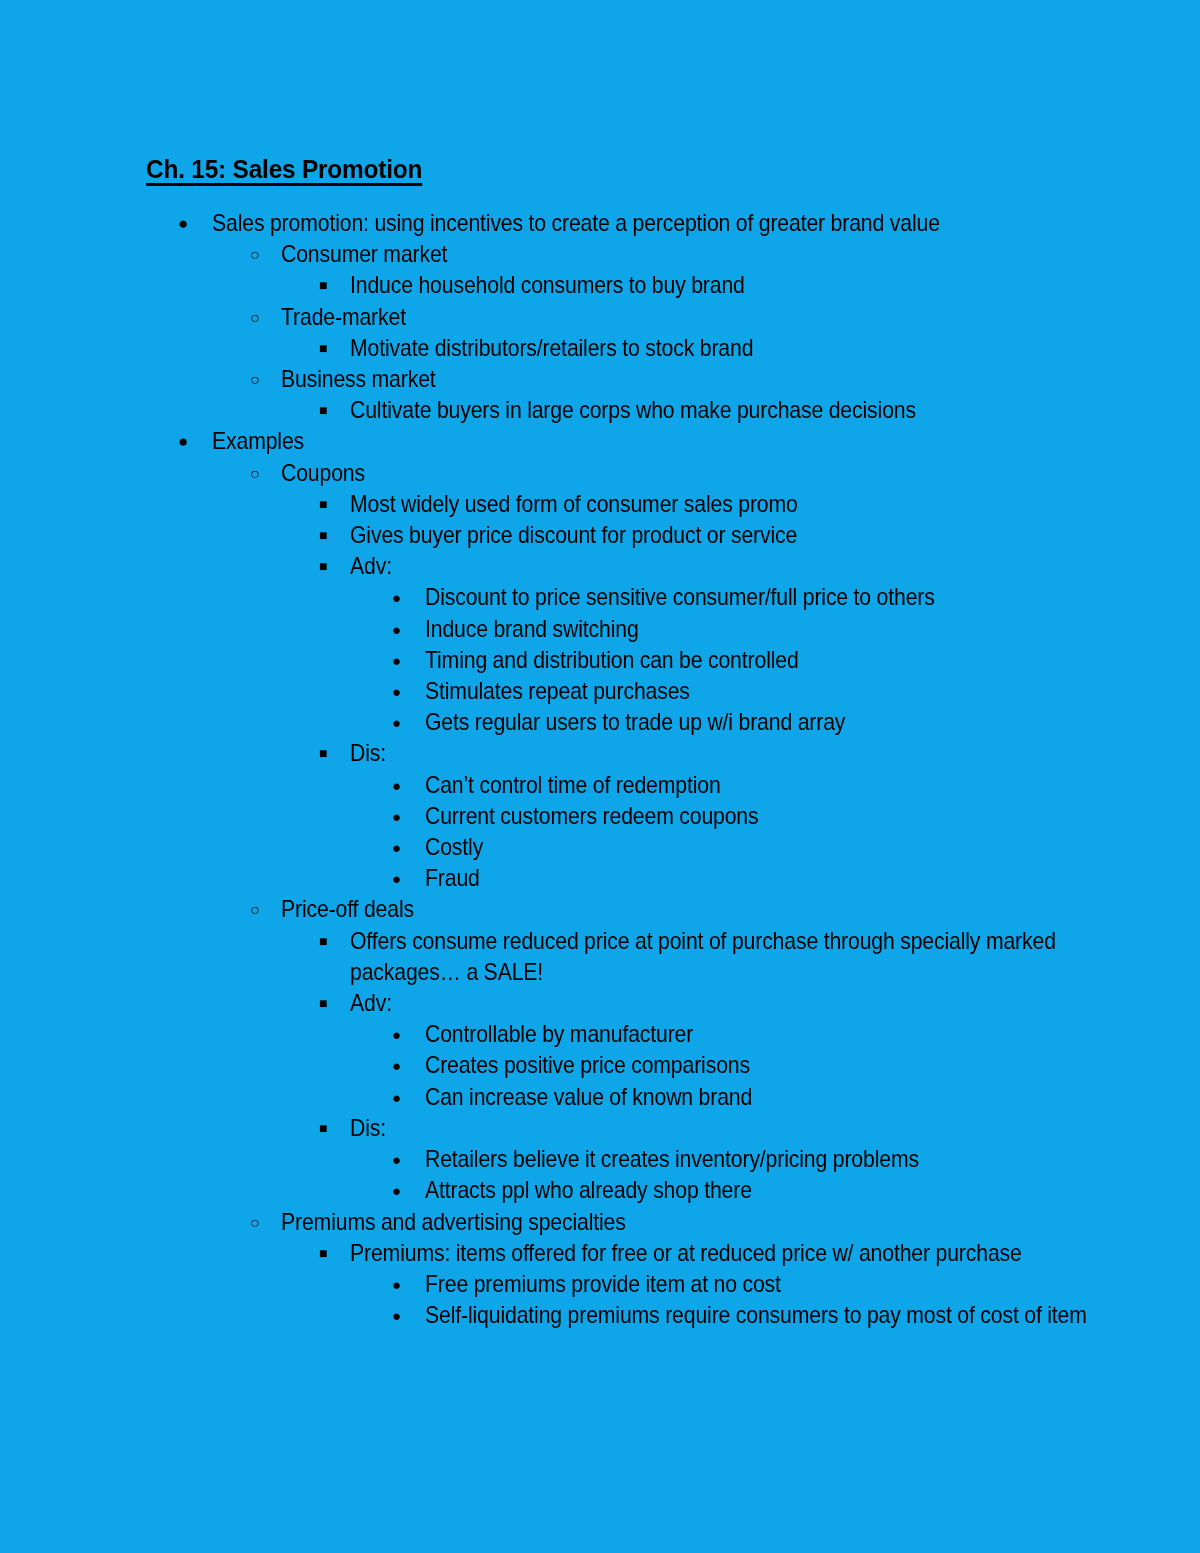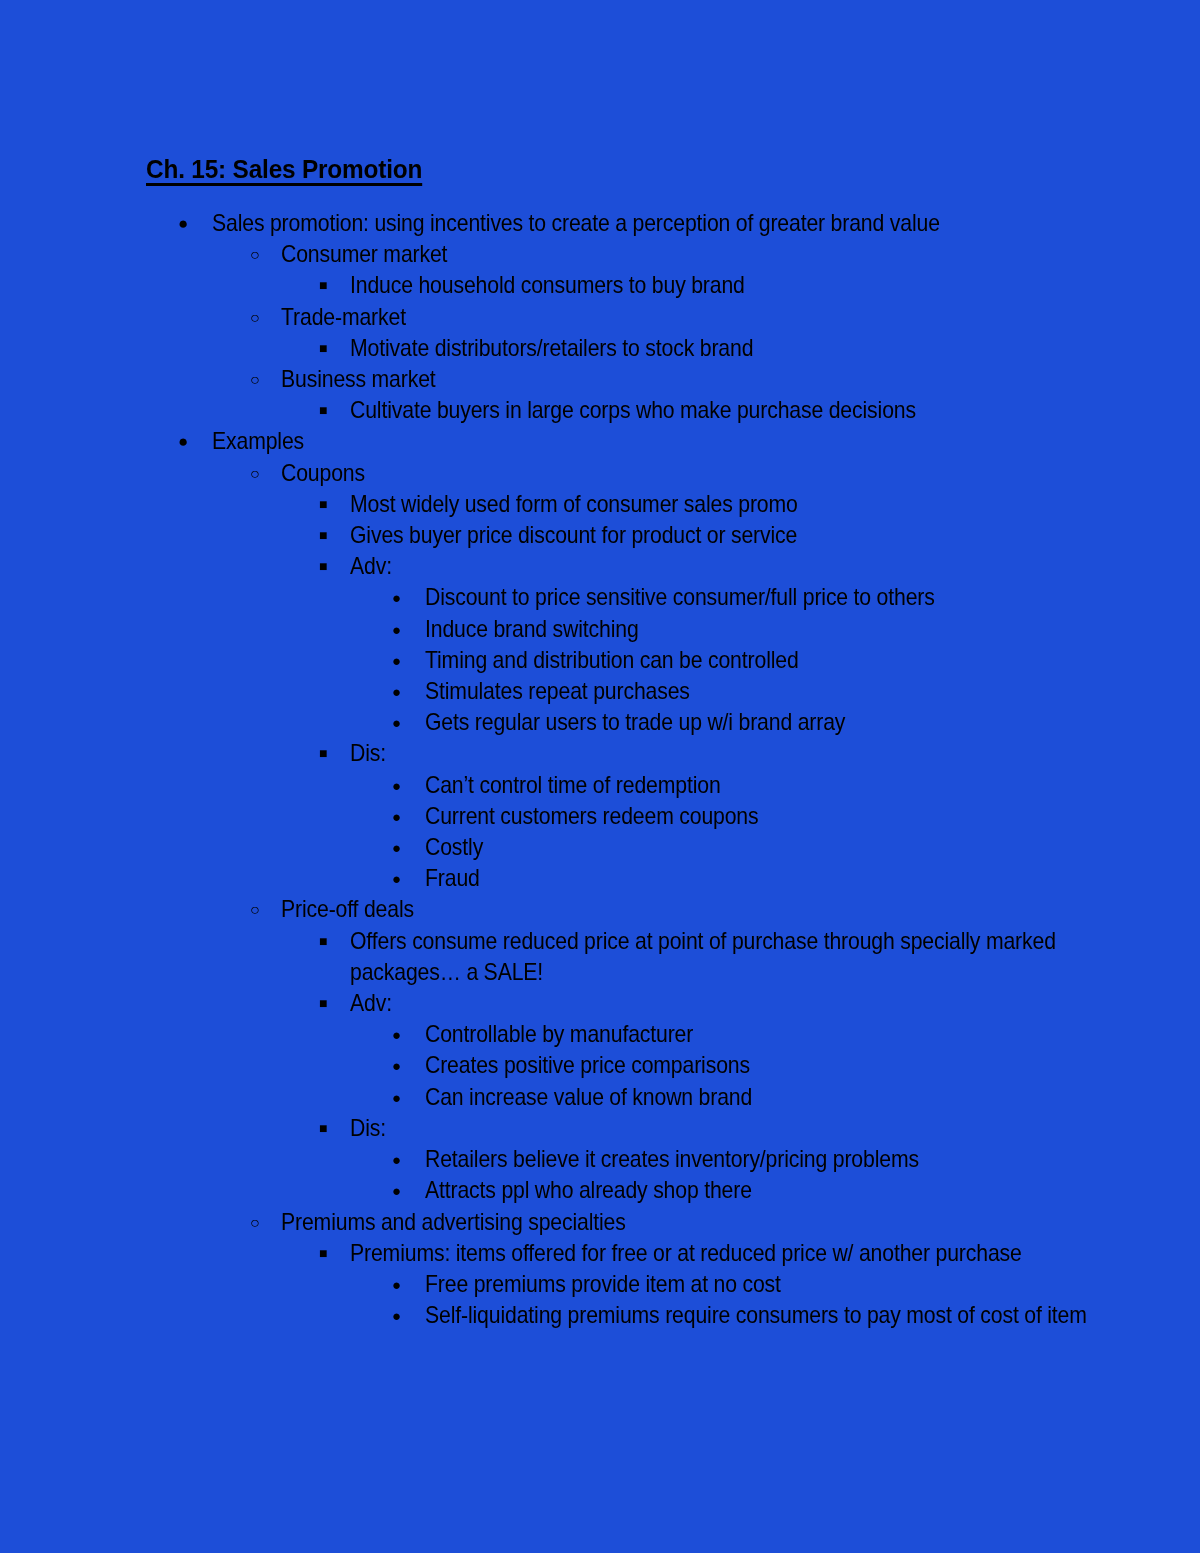--- a/index.html
+++ b/index.html
@@ -82,21 +82,21 @@
   .lvl3 { padding-left: 350px; padding-right: 55px; }
   .lvl3 > .bullet { left: 319px; font-size: 14px; }
 
   
   .lvl4 { padding-left: 425px; padding-right: 40px; }
   .lvl4 > .bullet { left: 392px; font-size: 15px; }
 </style>
 </head>
 <body style="color: rgb(0, 0, 0);">
 
-<div id="page" style="background: #1d4ed8;">
+<div id="page" style="background: #0ea5e9;">
 
   <h1 id="doc-title">Ch. 15: Sales Promotion</h1>
 
   <div id="outline">
       <div class="li lvl1">
         <span class="bullet">●</span>
         <span class="txt">Sales promotion: using incentives to create a perception of greater brand value</span>
       </div>
       <div class="li lvl2">
         <span class="bullet">○</span>

